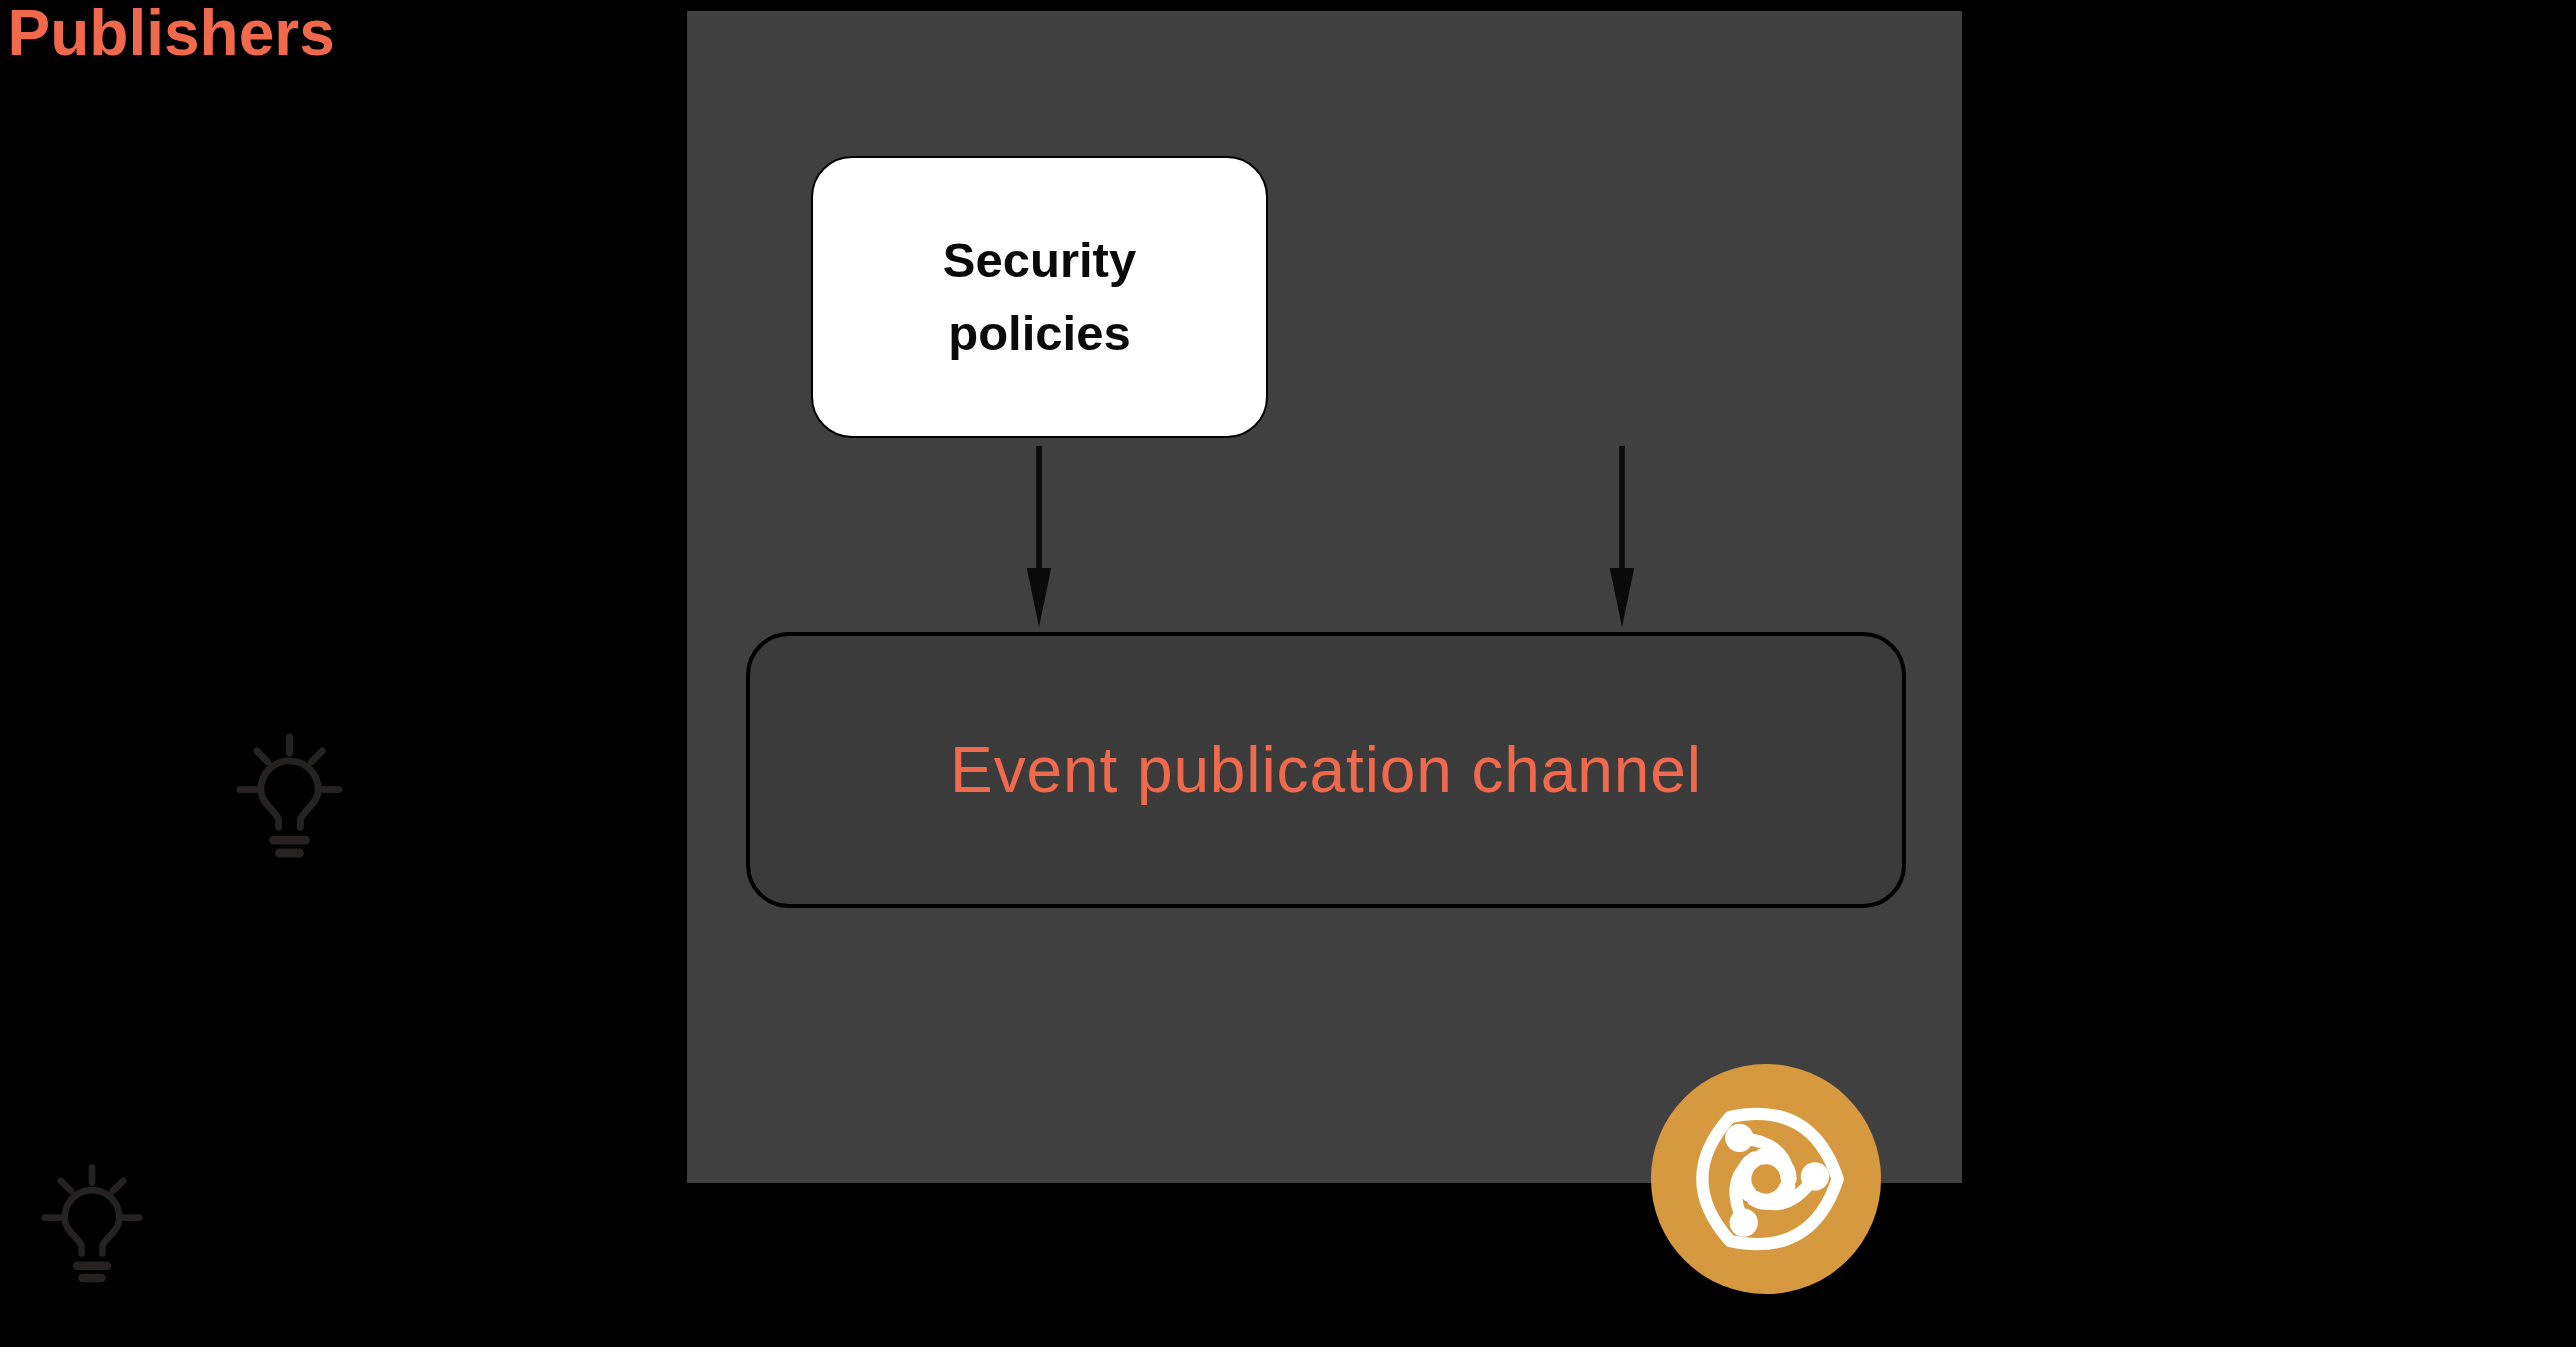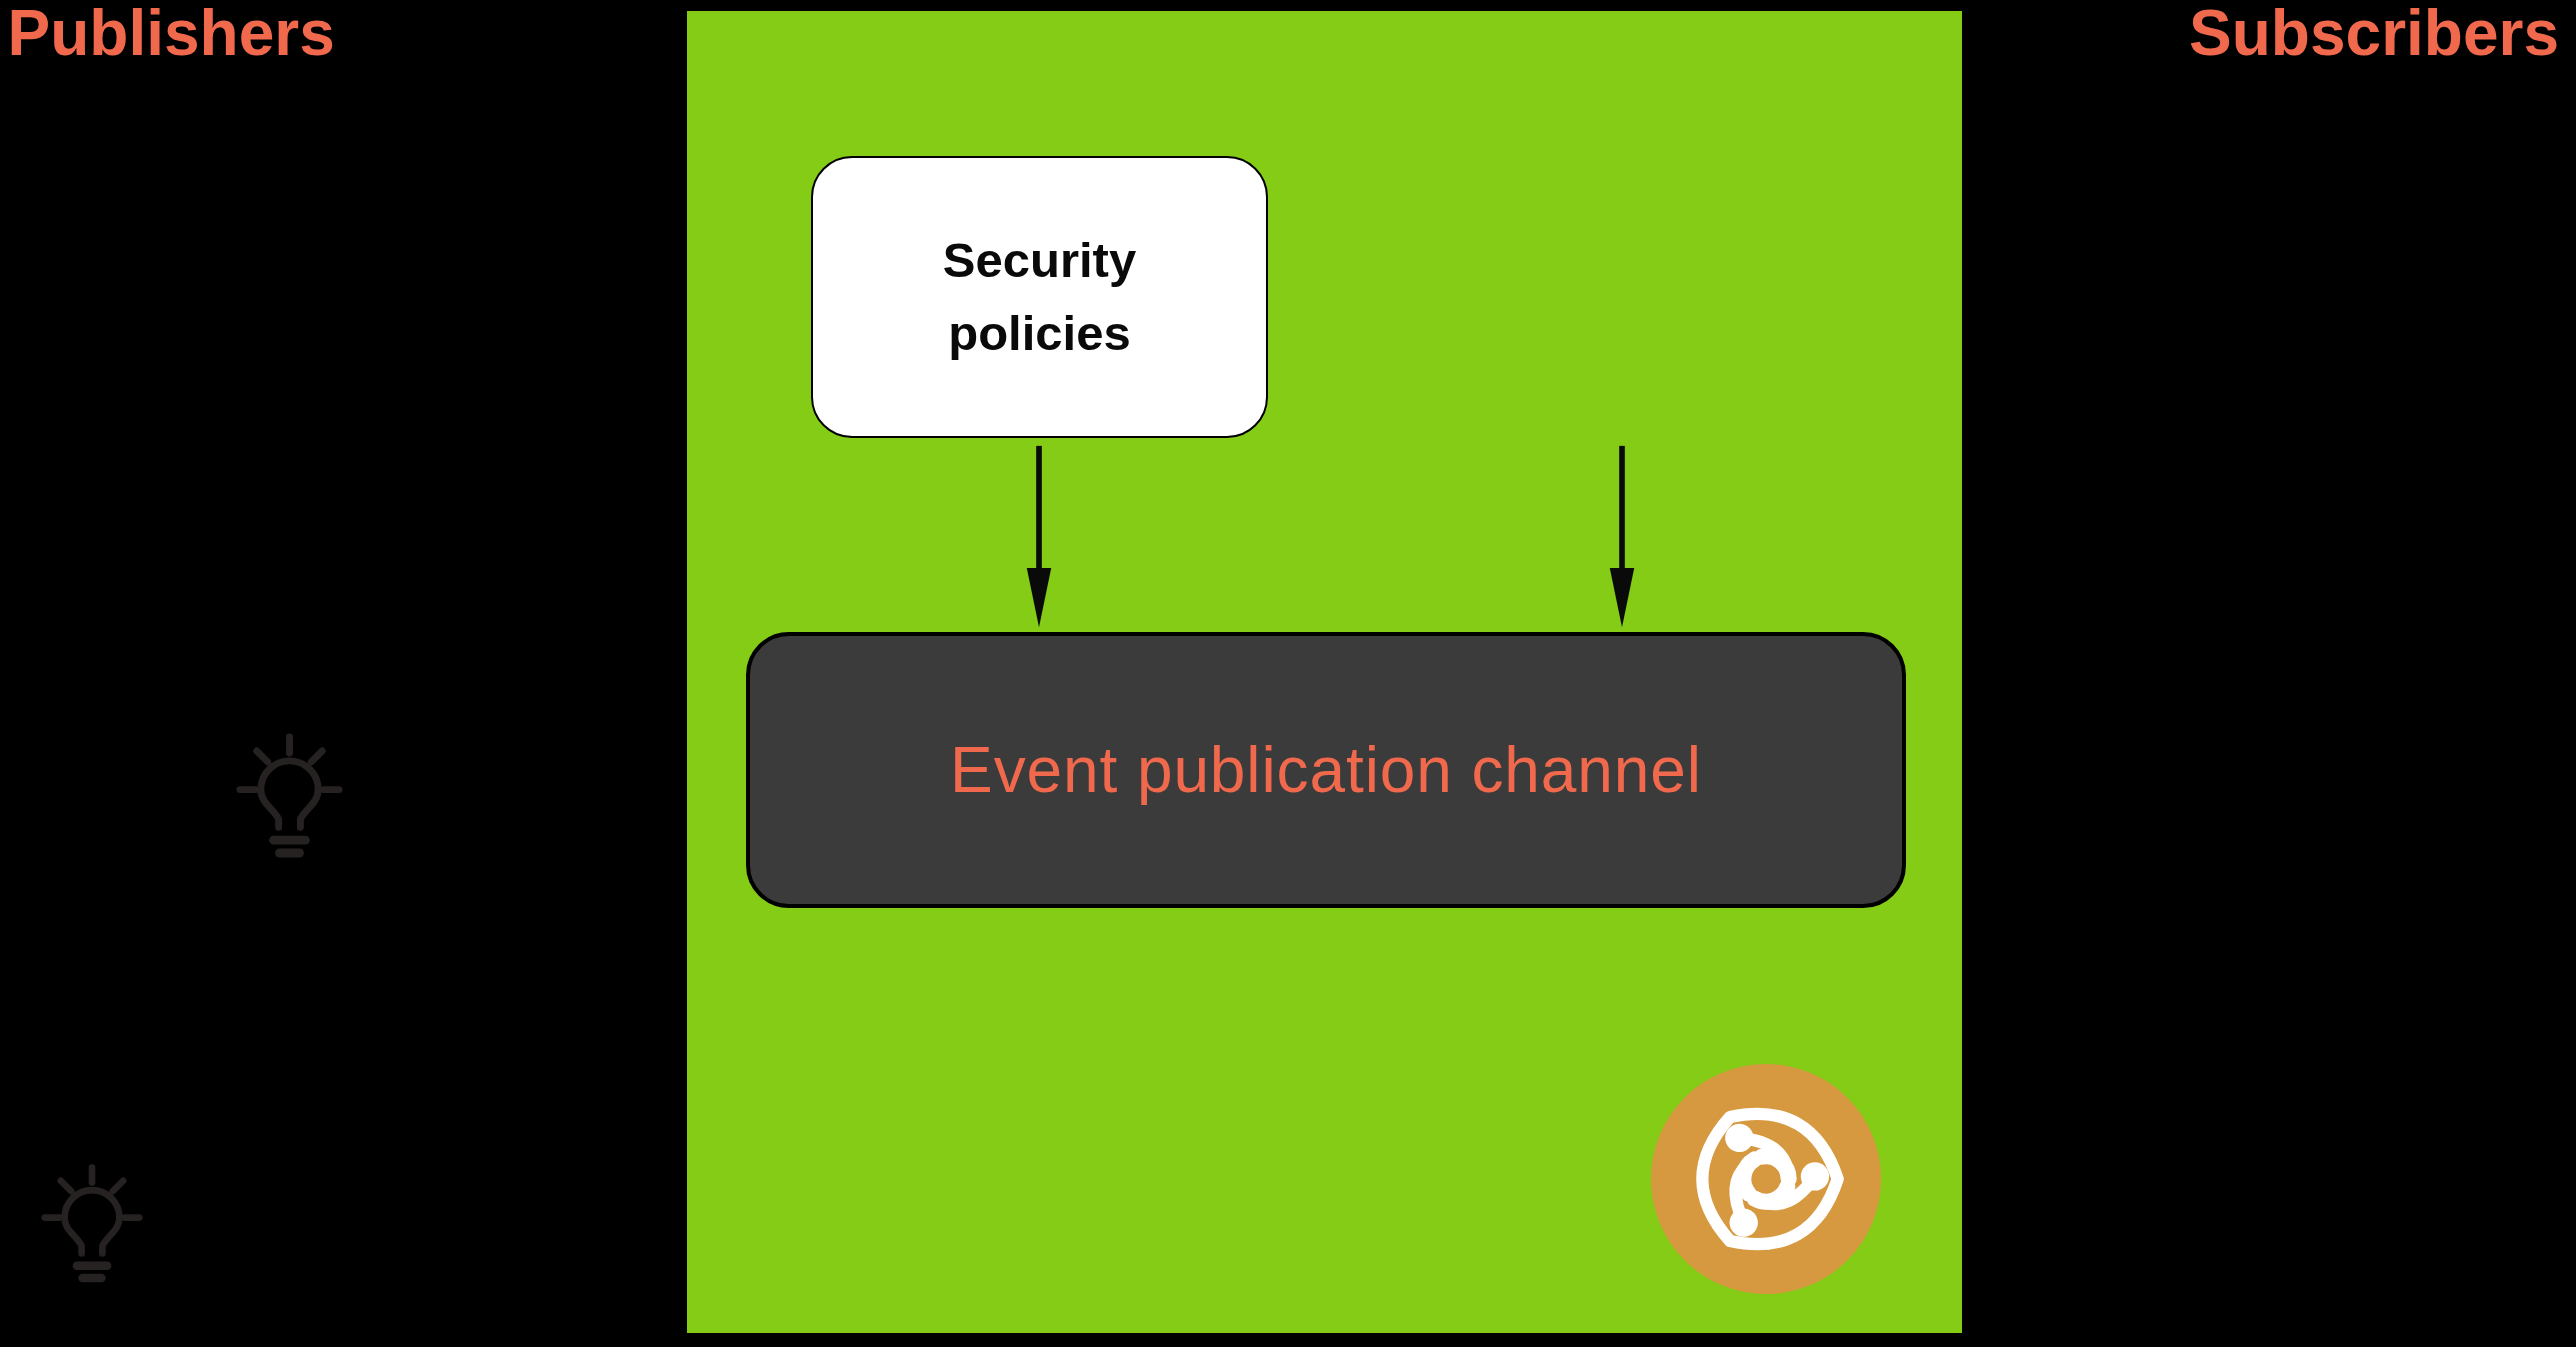--- a/index.html
+++ b/index.html
@@ -12,22 +12,22 @@
   }
   .side-label{
     position:absolute;top:0;
     font-size:64px;font-weight:bold;line-height:1.05;
     color:#F1694C;
   }
   .side-label.left{left:7.5px;}
   .side-label.right{right:17px;}
   .panel{
     position:absolute;left:687px;top:11.3px;
-    width:1275px;height:1322px;
-    background:#84cc16;
+    width:1275px;height:1172px;
+    background:#404040;
   }
   .white-box{
     position:absolute;top:145px;height:282px;
     background:#FFFFFF;border:2.8px solid #000;border-radius:41px;
     box-sizing:border-box;
     display:flex;align-items:center;justify-content:center;
   }
   .white-box.security{left:124px;width:457px;}
   .white-box.delivery{left:704px;width:461px;}
   .white-box .box-label{
@@ -53,21 +53,20 @@
   .bulb.b1{left:235px;top:729px;width:109px;height:143px;}
   .bulb.b2{left:40px;top:1160px;width:104px;height:136px;}
 </style>
 </head>
 <body>
 
 <div class="stage">
 
   <div class="side-label left">Publishers</div>
 
-  <div class="side-label right">Subscribers</div>
 
   <svg class="bulb b1" viewBox="0 0 110 140">
     <g fill="none" stroke="#272222" stroke-width="7" stroke-linecap="round" stroke-linejoin="round">
       <path d="M44 97 L44 89 C40 79 26 73 26 59 A29 29 0 1 1 84 59 C84 73 70 79 66 89 L66 97"></path>
       <path d="M55 6 V22"></path>
       <path d="M22 20 L33 31"></path>
       <path d="M88 20 L77 31"></path>
       <path d="M5 59 H21"></path>
       <path d="M89 59 H105"></path>
     </g>

